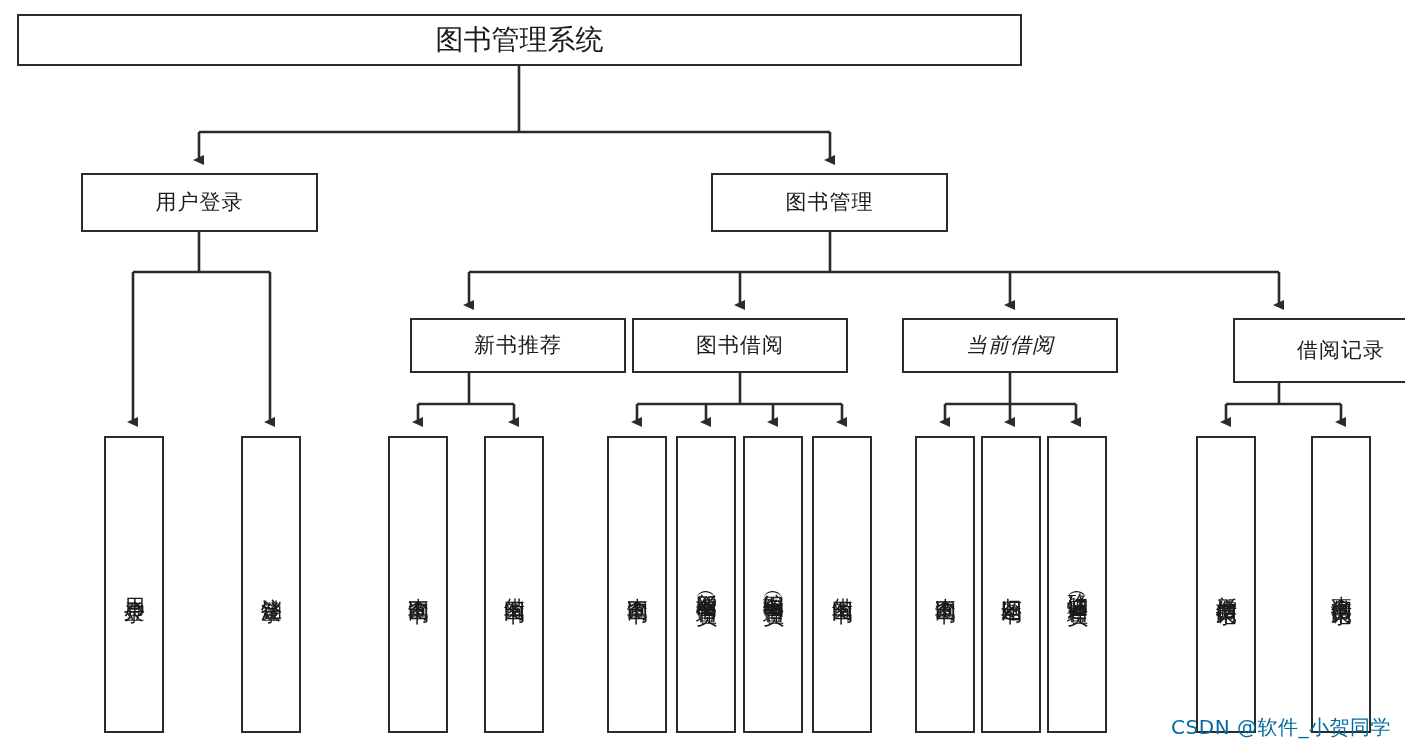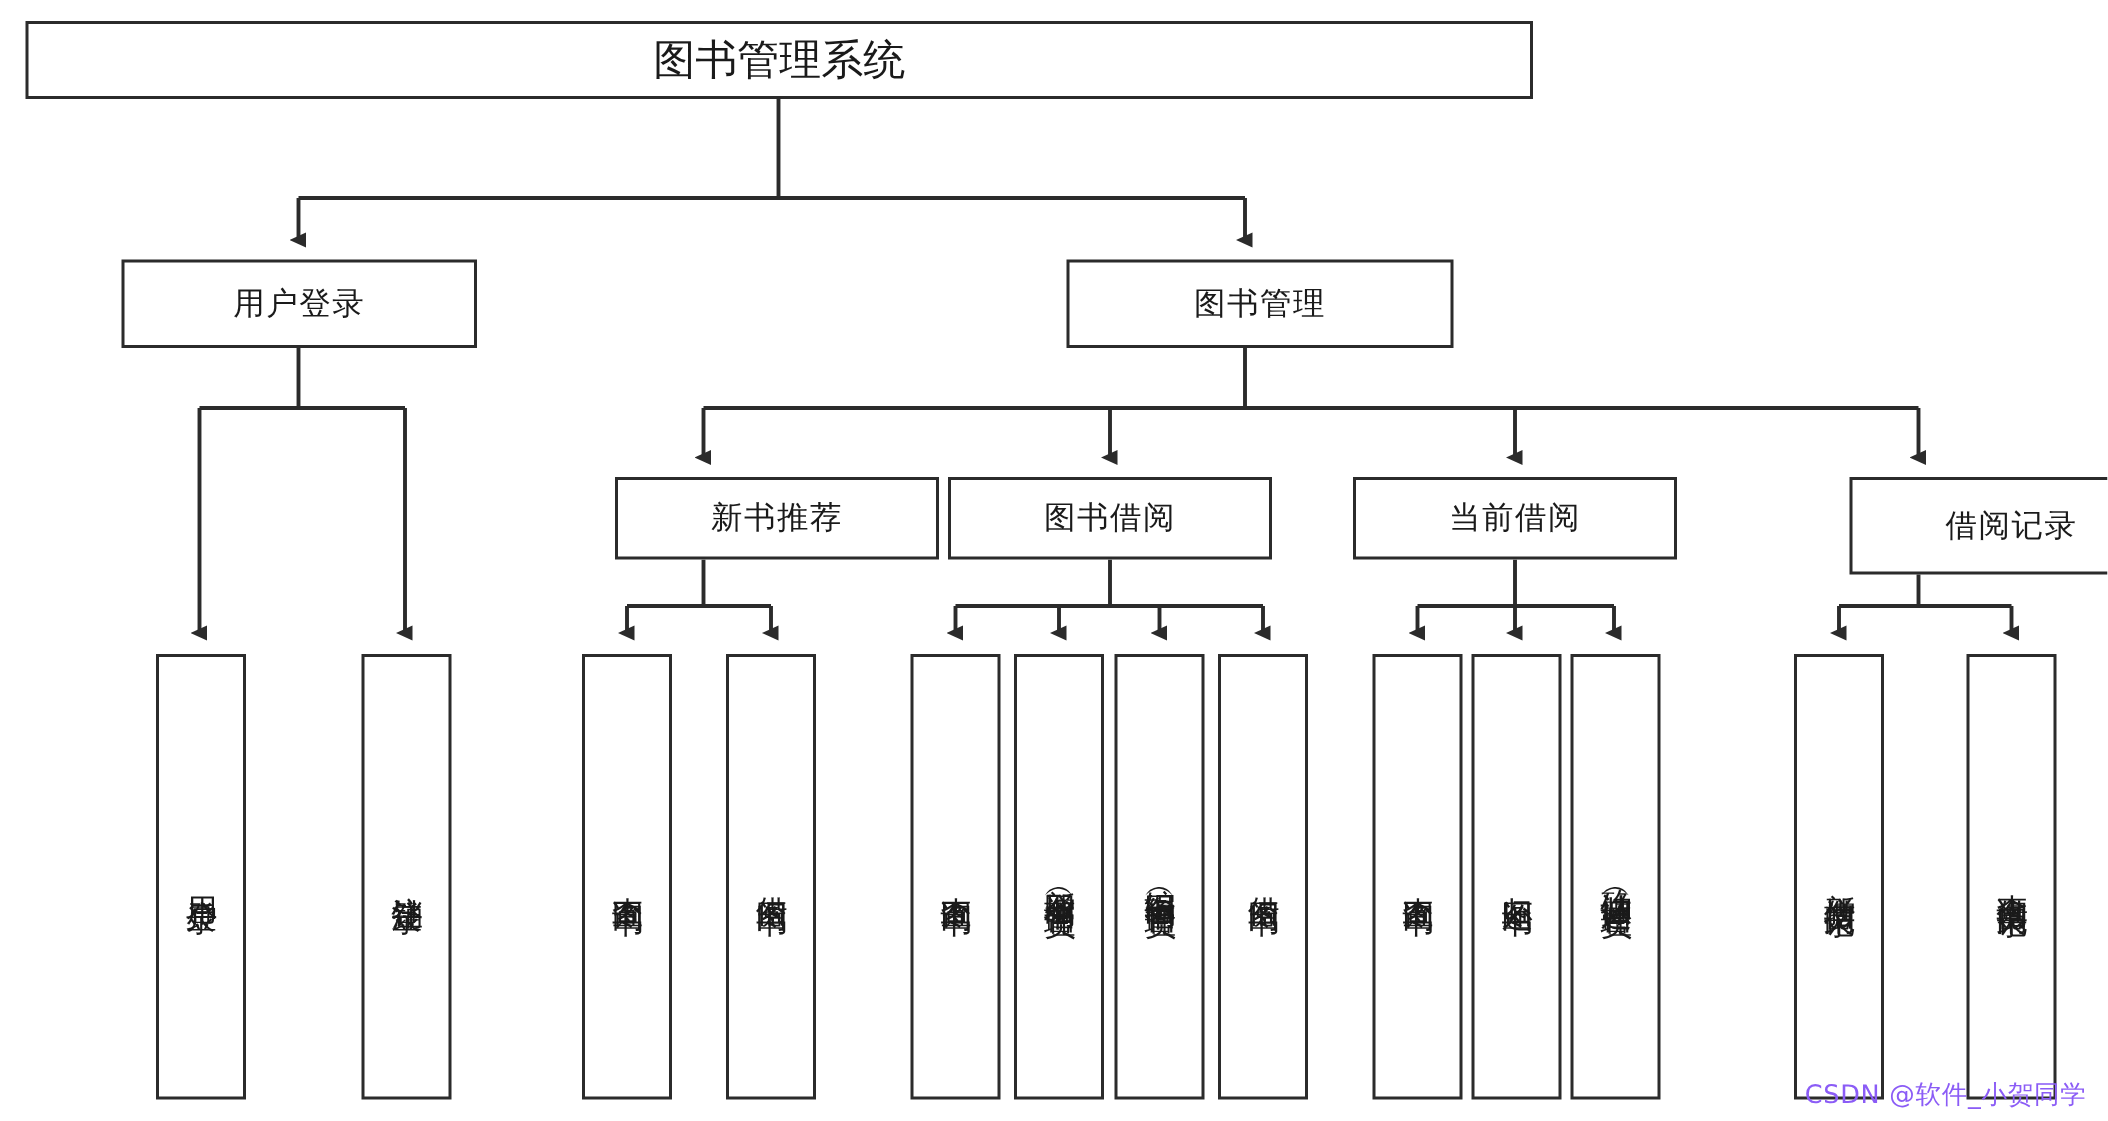--- a/index.html
+++ b/index.html
@@ -54,22 +54,22 @@
     font-size: 21px;
     line-height: 1.38;
     letter-spacing: 2px;
     white-space: nowrap;
     color: #1a1a1a;
   }
   .watermark {
     position: absolute;
     right: 14px;
     bottom: 6px;
-    font-size: 17px;
-    color: #8b5cf6;
+    font-size: 20px;
+    color: #0369a1;
     letter-spacing: 0.5px;
     white-space: nowrap;
   }
 </style>
 </head>
 <body>
 
 <div id="canvas">
 
   <svg id="wires" viewBox="0 0 1405 747">
@@ -122,31 +122,31 @@
     </g>
   </svg>
 
   <div class="node root" style="left:17px; top:14px; width:1005px; height:52px;">
     <span>图书管理系统</span>
   </div>
 
   <div class="node h" style="left:81px; top:173px; width:237px; height:59px;">
     <span>用户登录</span>
   </div>
-  <div class="node h" style="left:711px; top:173px; width:258px; height:59px;text-align:center;">
+  <div class="node h" style="left:711px; top:173px; width:237px; height:59px;text-align:center;">
     <span>图书管理</span>
   </div>
 
   <div class="node h" style="left:362px; top:318px; width:216px; height:55px;margin-left:48px;">
     <span>新书推荐</span>
   </div>
   <div class="node h" style="left:632px; top:318px; width:216px; height:55px;font-family:Liberation Serif, serif;">
     <span>图书借阅</span>
   </div>
-  <div class="node h" style="left:902px; top:318px; width:216px; height:55px;">
+  <div class="node h" style="left:902px; top:318px; width:216px; height:55px;font-style:italic;">
     <span>当前借阅</span>
   </div>
   <div class="node h" style="left:1233px; top:318px; width:216px; height:65px;">
     <span>借阅记录</span>
   </div>
 
   <div class="node leaf" style="left:104px; top:436px; width:60px; height:297px;">
     <span class="vtext">用户登录</span>
   </div>
   <div class="node leaf" style="left:241px; top:436px; width:60px; height:297px;">

